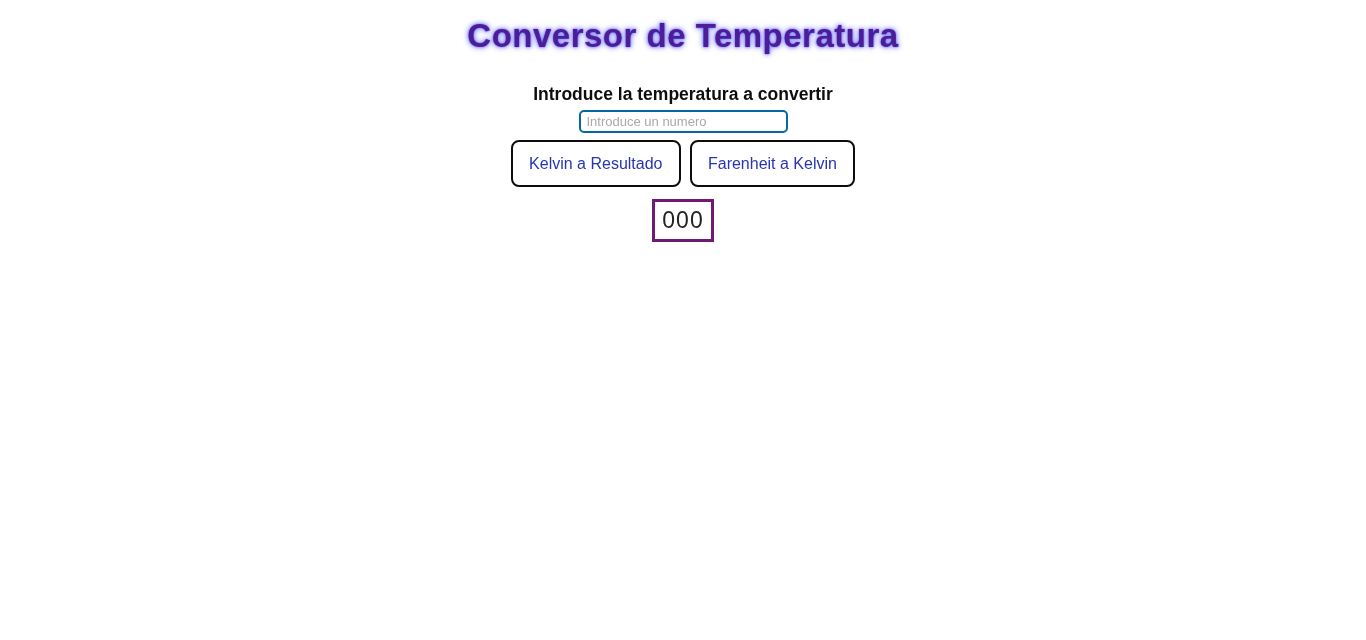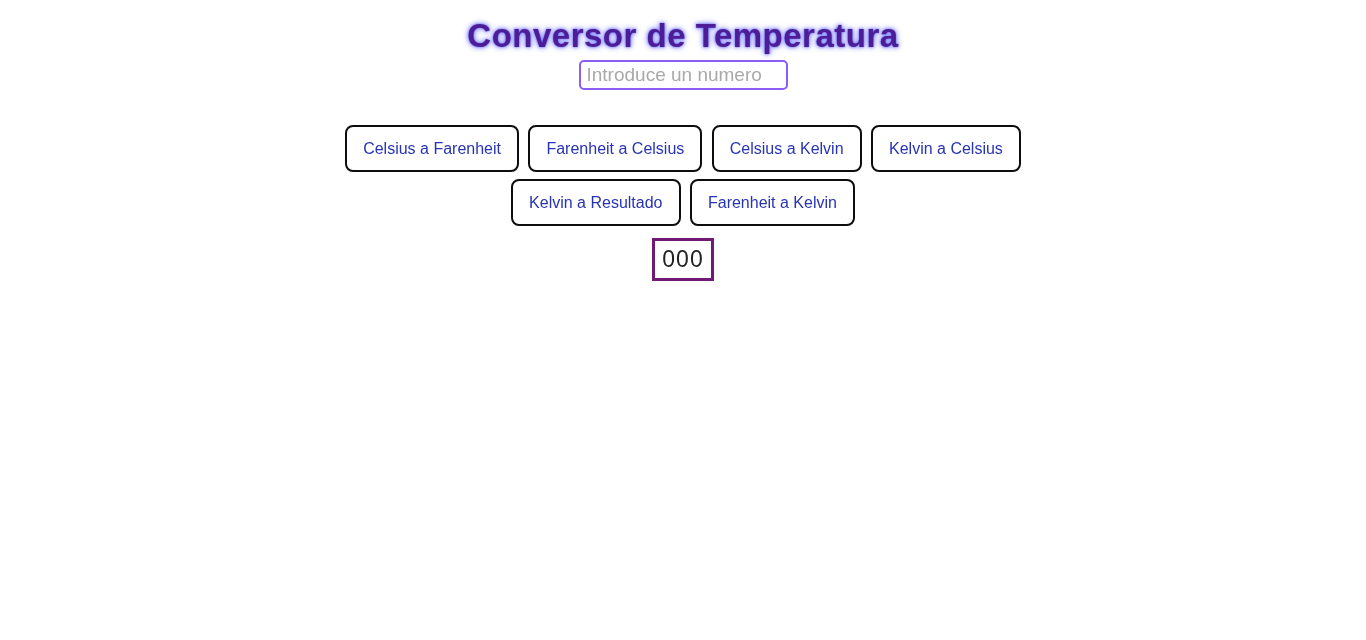--- a/index.html
+++ b/index.html
@@ -29,24 +29,24 @@
     font-size: 17.5px;
     font-weight: bold;
     color: #0e0e0e;
   }
   .heading-input { margin-top: 29px; }
   .heading-select { margin-top: 7px; font-size: 18px; }
   .input-wrap { margin-top: 5px; margin-bottom: 5px; }
   .temp-input {
     width: 193px;
     padding: 2px 6px;
-    font-size: 19px;
+    font-size: 13px;
     font-family: "Liberation Sans", sans-serif;
     color: #555555;
-    border: 2px solid #8b5cf6;
+    border: 2px solid #0369a1;
     border-radius: 5px;
     outline: none;
   }
   .temp-input::placeholder {
     color: #a9a9a9;
     opacity: 1;
   }
   .button-row { line-height: 0; }
   .row-1 { margin-top: 35px; }
   .row-2 { margin-top: 7px; }
@@ -80,32 +80,27 @@
     min-width: 30px;
   }
 </style>
 </head>
 <body>
 
 <div class="page">
 
   <h1 class="page-title">Conversor de Temperatura</h1>
 
+  <h2 class="section-heading heading-input">Introduce la temperatura a convertir</h2>
 
   <div class="input-wrap">
     <input class="temp-input" type="text" placeholder="Introduce un numero" style="">
   </div>
 
 
-  <div class="button-row row-1">
-    <button class="conv-button">Celsius a Farenheit</button>
-    <button class="conv-button">Farenheit a Celsius</button>
-    <button class="conv-button">Celsius a Kelvin</button>
-    <button class="conv-button">Kelvin a Celsius</button>
-  </div>
 
   <div class="button-row row-2">
     <button class="conv-button">Kelvin a Resultado</button>
     <button class="conv-button">Farenheit a Kelvin</button>
   </div>
 
 
   <div>
     <div class="result-box">000</div>
   </div>

